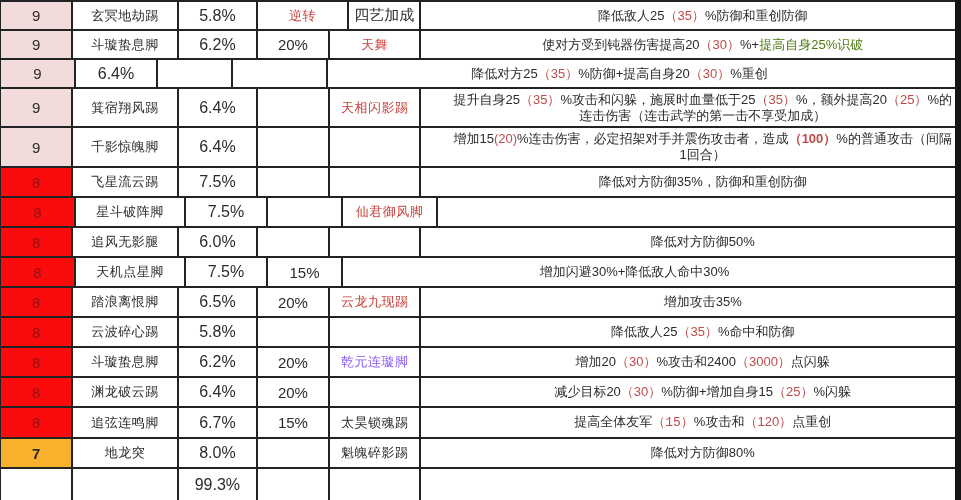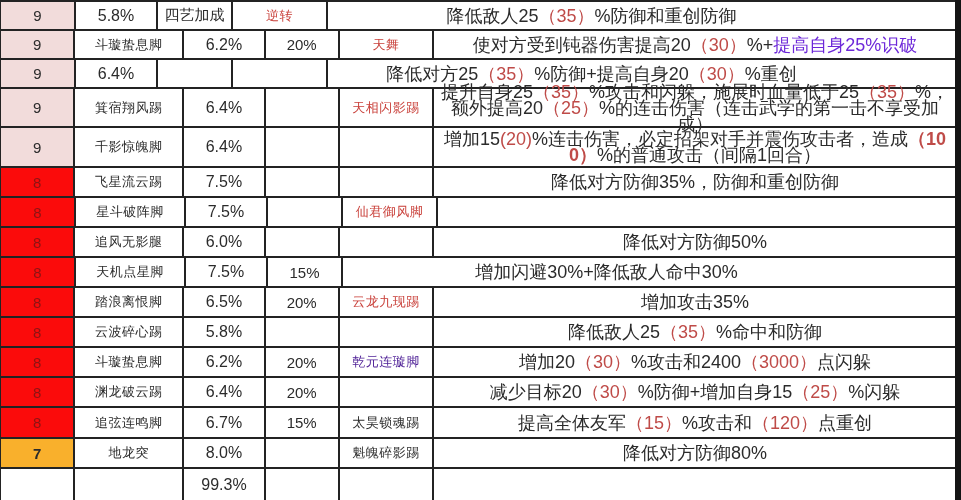--- a/index.html
+++ b/index.html
@@ -7,47 +7,48 @@
   #stage{position:relative;width:961px;height:500px;background:#fff;overflow:hidden;}
   .sheet{position:absolute;left:0;top:0;width:955px;border-top:2px solid #232323;border-left:1px solid #232323;}
   .row{display:flex;box-sizing:border-box;border-bottom:2px solid #232323;background:#fff;}
   .cell{box-sizing:border-box;border-right:2px solid #232323;display:flex;align-items:center;justify-content:center;
         text-align:center;color:#2b2b2b;overflow:visible;position:relative;}
   .c1{width:75px;font-size:15px;}
   .c2{width:110px;font-size:13px;letter-spacing:.5px;}
   .c3{width:82px;font-size:16px;}
   .c4{width:75px;font-size:15px;}
   .c5{width:95px;font-size:13px;letter-spacing:.5px;}
-  .c6{width:527px;font-size:18px;border-right:none;padding:0 1px;}
+  .c6{width:527px;font-size:13px;border-right:none;padding:0 1px;margin-left:28px;}
   .c6 .wrap{width:100%;line-height:16px;word-break:break-all;}
   .edge{position:absolute;top:0;right:0;width:6px;height:500px;background:#141414;}
   .bold7{font-weight:bold;}
 </style>
 </head>
 <body>
 
 <div id="stage">
   <div class="sheet">
       <div class="row" style="height: 29px;">
         <div class="cell c1" style="background: rgb(242, 220, 219); color: rgb(43, 43, 43);">9</div>
+        <div class="cell c2">玄冥地劫踢</div>
         <div class="cell c3">5.8%</div>
+        <div class="cell c5" style="color: rgb(201, 64, 58);">逆转</div>
         <div class="cell c4">四艺加成</div>
-        <div class="cell c5" style="color: rgb(201, 64, 58);">逆转</div>
         <div class="cell c6">
           <div class="wrap"><span>降低敌人25</span><span style="color: rgb(191, 75, 72);">（35）</span><span>%防御和重创防御</span></div>
         </div>
       </div>
       <div class="row" style="height: 29px;">
         <div class="cell c1" style="background: rgb(242, 220, 219); color: rgb(43, 43, 43);">9</div>
         <div class="cell c2">斗璇蛰息脚</div>
         <div class="cell c3">6.2%</div>
         <div class="cell c4">20%</div>
         <div class="cell c5" style="color: rgb(201, 64, 58);">天舞</div>
         <div class="cell c6">
-          <div class="wrap"><span>使对方受到钝器伤害提高20</span><span style="color: rgb(191, 75, 72);">（30）</span><span>%+</span><span style="color: #6d28d9;">提高自身25%识破</span></div>
+          <div class="wrap"><span>使对方受到钝器伤害提高20</span><span style="color: rgb(191, 75, 72);">（30）</span><span>%+</span><span style="color: #4d7c0f;">提高自身25%识破</span></div>
         </div>
       </div>
       <div class="row" style="height: 29px;">
         <div class="cell c1" style="background: rgb(242, 220, 219); color: rgb(43, 43, 43);">9</div>
         <div class="cell c3">6.4%</div>
         <div class="cell c4"></div>
         <div class="cell c5"></div>
         <div class="cell c6">
           <div class="wrap"><span>降低对方25</span><span style="color: rgb(191, 75, 72);">（35）</span><span>%防御+提高自身20</span><span style="color: rgb(191, 75, 72);">（30）</span><span>%重创</span></div>
         </div>
@@ -126,21 +127,21 @@
         <div class="cell c5"></div>
         <div class="cell c6">
           <div class="wrap"><span>降低敌人25</span><span style="color: rgb(191, 75, 72);">（35）</span><span>%命中和防御</span></div>
         </div>
       </div>
       <div class="row" style="height: 30px;">
         <div class="cell c1" style="background: rgb(251, 11, 11); color: rgb(140, 20, 20);">8</div>
         <div class="cell c2">斗璇蛰息脚</div>
         <div class="cell c3">6.2%</div>
         <div class="cell c4">20%</div>
-        <div class="cell c5" style="color: #4c1d95;">乾元连璇脚</div>
+        <div class="cell c5" style="color: #8b5cf6;">乾元连璇脚</div>
         <div class="cell c6">
           <div class="wrap"><span>增加20</span><span style="color: rgb(191, 75, 72);">（30）</span><span>%攻击和2400</span><span style="color: rgb(191, 75, 72);">（3000）</span><span>点闪躲</span></div>
         </div>
       </div>
       <div class="row" style="height: 30px;">
         <div class="cell c1" style="background: rgb(251, 11, 11); color: rgb(140, 20, 20);">8</div>
         <div class="cell c2">渊龙破云踢</div>
         <div class="cell c3">6.4%</div>
         <div class="cell c4">20%</div>
         <div class="cell c5"></div>
@@ -148,21 +149,21 @@
           <div class="wrap"><span>减少目标20</span><span style="color: rgb(191, 75, 72);">（30）</span><span>%防御+增加自身15</span><span style="color: rgb(191, 75, 72);">（25）</span><span>%闪躲</span></div>
         </div>
       </div>
       <div class="row" style="height: 31px;">
         <div class="cell c1" style="background: rgb(251, 11, 11); color: rgb(140, 20, 20);">8</div>
         <div class="cell c2">追弦连鸣脚</div>
         <div class="cell c3">6.7%</div>
         <div class="cell c4">15%</div>
         <div class="cell c5">太昊锁魂踢</div>
         <div class="cell c6">
-          <div class="wrap"><span>提高全体友军</span><span style="color: rgb(191, 75, 72);">（15）</span><span>%攻击和</span><span style="color: rgb(191, 75, 72);">（120）</span><span>点重创</span></div>
+          <div class="wrap"><span>提高全体友军</span><span style="color: rgb(191, 75, 72); font-family: Liberation Mono, monospace;">（15）</span><span>%攻击和</span><span style="color: rgb(191, 75, 72);">（120）</span><span>点重创</span></div>
         </div>
       </div>
       <div class="row" style="height: 30px;">
         <div class="cell c1 bold7" style="background: rgb(249, 176, 44); color: rgb(43, 43, 43);">7</div>
         <div class="cell c2">地龙突</div>
         <div class="cell c3">8.0%</div>
         <div class="cell c4"></div>
         <div class="cell c5">魁魄碎影踢</div>
         <div class="cell c6">
           <div class="wrap"><span>降低对方防御80%</span></div>

